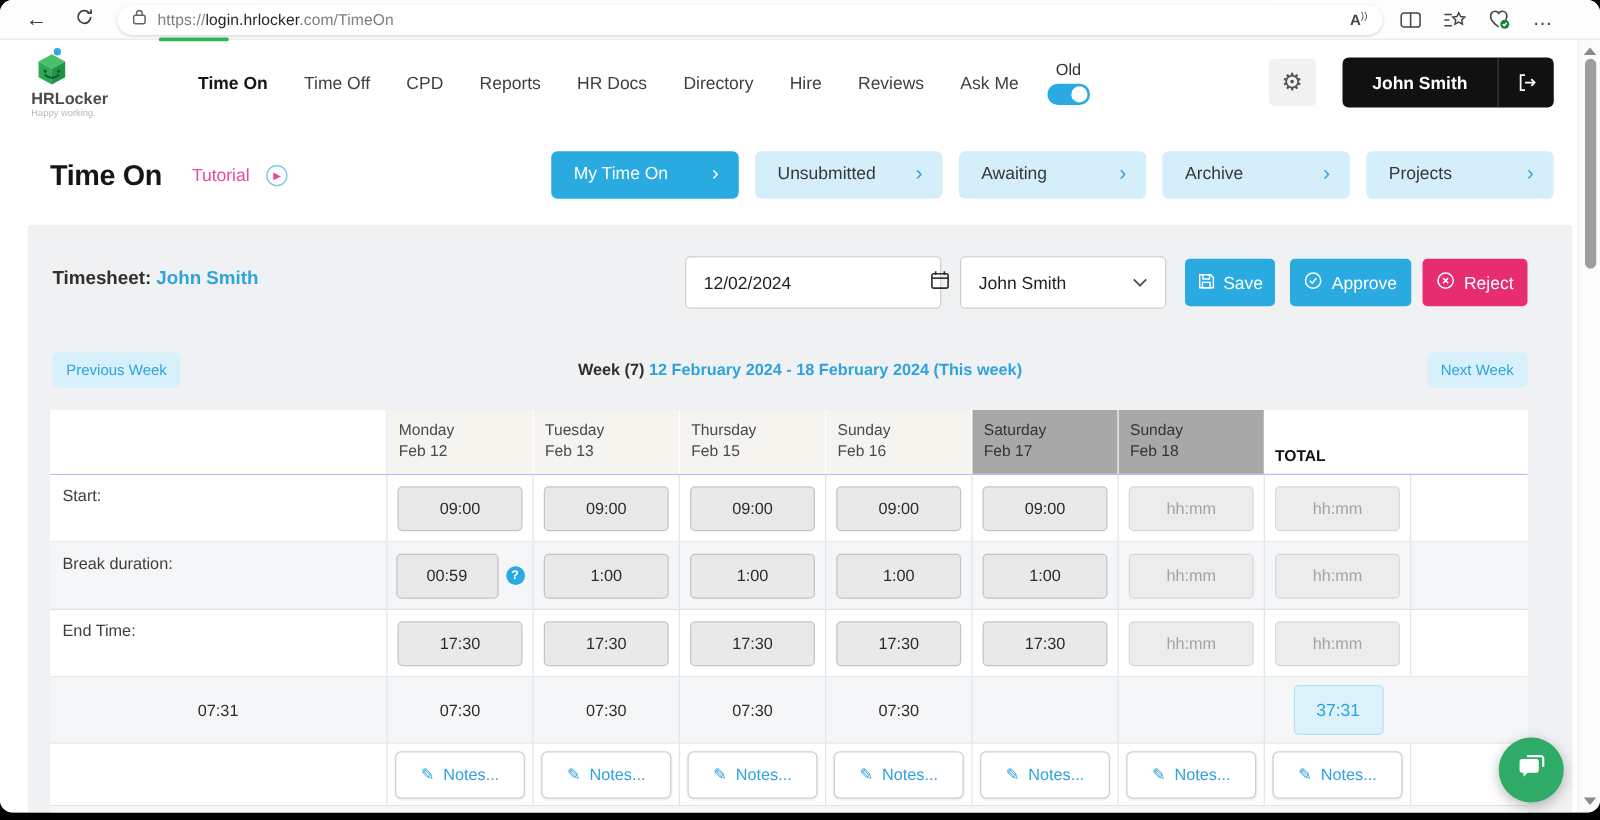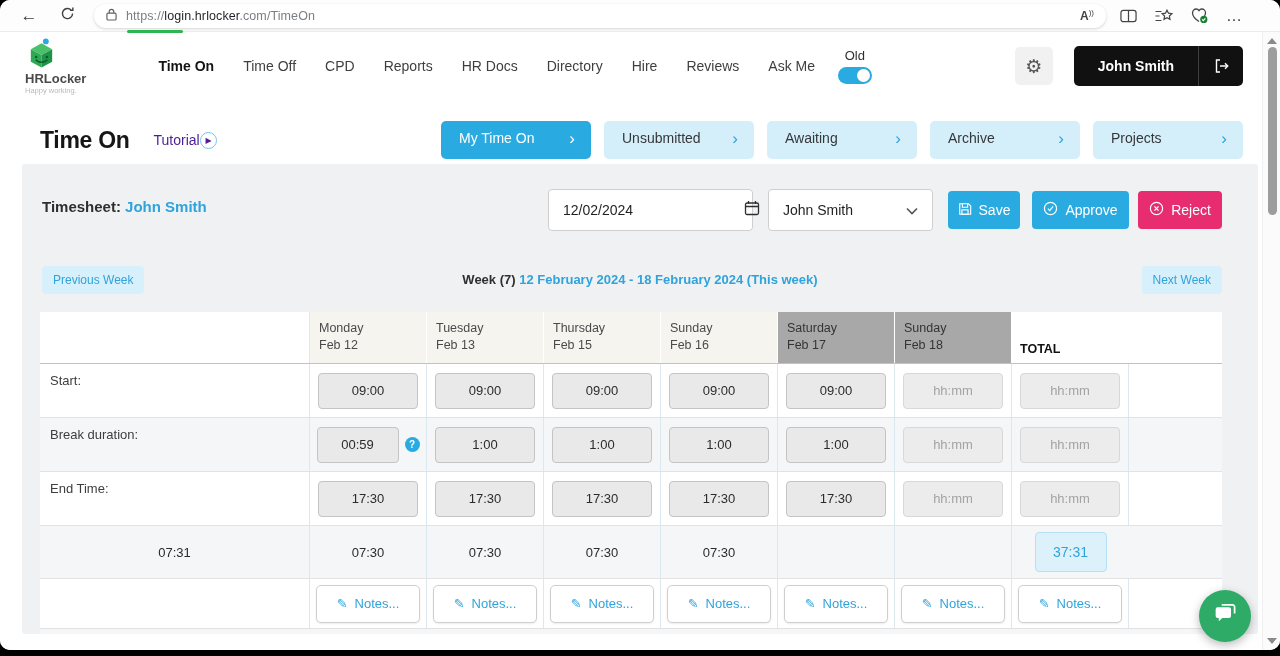--- a/index.html
+++ b/index.html
@@ -42,32 +42,32 @@
     justify-content: center; font-size: 19px; color: #555; cursor: pointer; }
   .user-btn { margin-left: 21px; height: 40px; background: #111; border-radius: 5px; display: flex; align-items: stretch;
     color: #fff; cursor: pointer; overflow: hidden; }
   .user-btn .uname { display: flex; align-items: center; padding: 0 24px; font-size: 14px; font-weight: bold; }
   .user-btn .udiv { width: 1px; background: #3d3d3d; }
   .user-btn .uout { width: 44px; display: flex; align-items: center; justify-content: center; }
 
   
   .title-row { height: 80px; display: flex; align-items: center; padding: 0 19px 0 40px; }
   .page-title { font-size: 23px; font-weight: bold; color: #161616; letter-spacing: -.3px; }
-  .tutorial { margin-left: 24px; display: flex; align-items: center; gap: 0; color: #4c1d95; font-size: 14px; cursor: pointer; }
+  .tutorial { margin-left: 24px; display: flex; align-items: center; gap: 13px; color: #ec4899; font-size: 14px; cursor: pointer; }
   .play-circle { width: 17px; height: 17px; border: 1.4px solid #72c6ee; border-radius: 50%; display: flex;
     align-items: center; justify-content: center; font-size: 8px; padding-left: 1px; }
   .tab-bar { margin-left: auto; display: flex; gap: 13px; }
   .tab { width: 150px; height: 38px; border-radius: 5px; background: #d4effa; display: flex; align-items: center;
     justify-content: space-between; padding: 0 16px 4px 18px; cursor: pointer; font-size: 14px; color: #35373a; }
   .tab .tab-chevron { color: #2fa3dc; font-size: 17px; line-height: 1; }
   .tab.active { background: #29abe2; color: #fff; }
   .tab.active .tab-chevron { color: #fff; }
 
   
-  .panel { position: absolute; left: 22px; top: 132px; width: 1236px; height: 470px; background: #f0f1f3;
+  .panel { position: absolute; left: 22px; top: 148px; width: 1236px; height: 470px; background: #f0f1f3;
     border-radius: 3px; overflow: hidden; }
   .ts-label { position: absolute; left: 20px; top: 34px; font-size: 15px; font-weight: bold; color: #2f2f2f; }
   .ts-label .emp { color: #2fa3dc; }
   .date-field { position: absolute; left: 526px; top: 25px; width: 205px; height: 42px; background: #fff;
     border: 1px solid #cfcfcf; border-radius: 4px; display: flex; align-items: center; padding: 0 14px; cursor: pointer; }
   .date-field input { border: 0; outline: 0; flex: 1; font-size: 14px; color: #1f1f1f; font-family: inherit; background: transparent; }
   .select-field { position: absolute; left: 746px; top: 25px; width: 165px; height: 42px; background: #fff;
     border: 1px solid #cfcfcf; border-radius: 4px; display: flex; align-items: center; padding: 0 14px; cursor: pointer; }
   .select-field .sval { flex: 1; font-size: 14px; color: #1f1f1f; }
   .btn { position: absolute; top: 27px; height: 38px; border: 0; border-radius: 4px; color: #fff; font-size: 14px;

